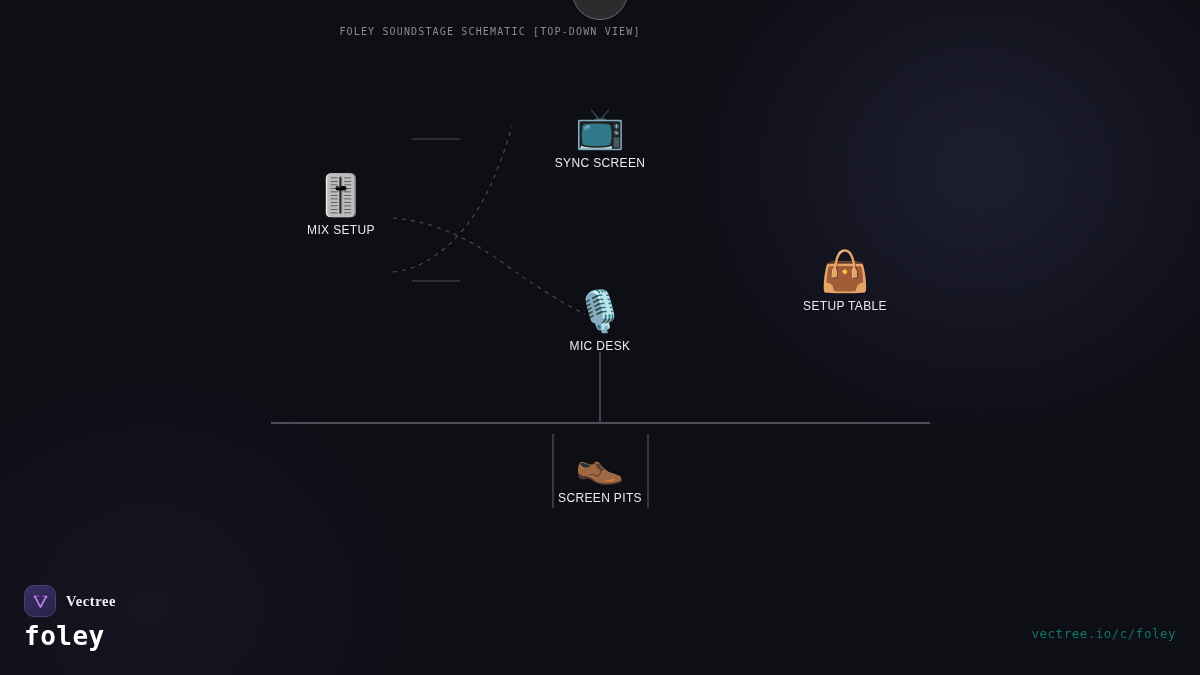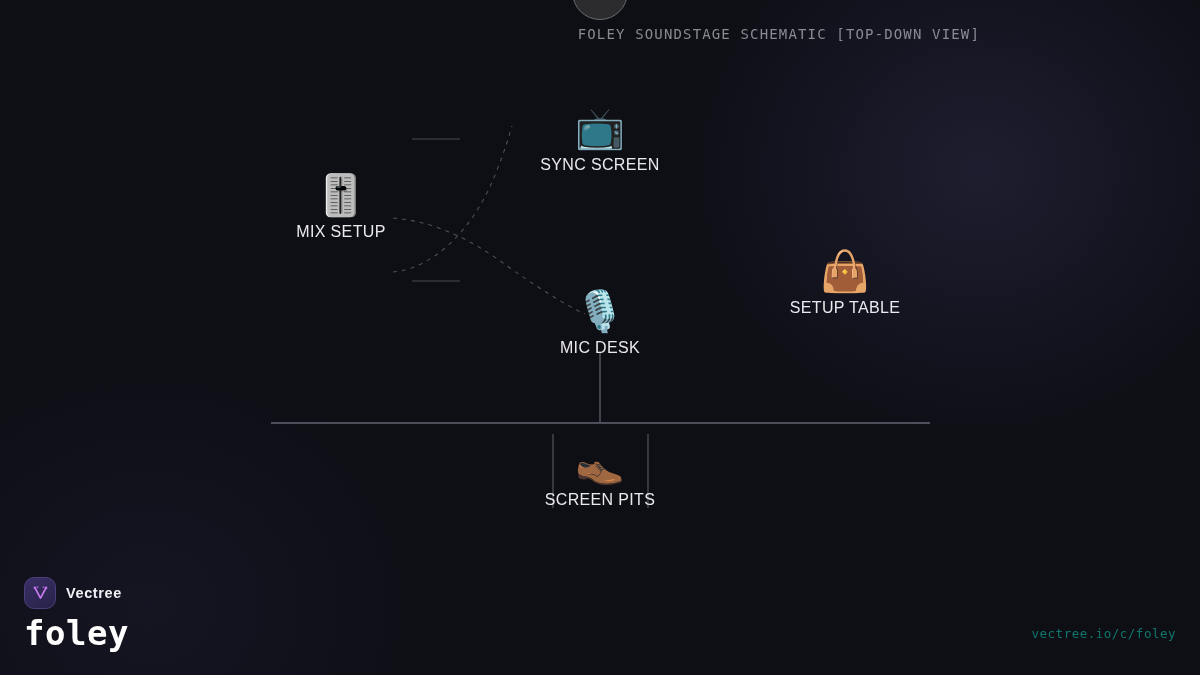--- a/index.html
+++ b/index.html
@@ -28,23 +28,23 @@
   .top-ring{
     position:absolute; left:572px; top:-36px;
     width:56px; height:56px; border-radius:50%;
     background:#2c2c2e;
     border:1px solid #6a6a70;
   }
 
   
   .schematic-title{
     position:absolute; top:26px; left:0; width:980px;
-    text-align:right;
+    text-align:center;
     font-family:"DejaVu Sans Mono","Liberation Mono",monospace;
-    font-size:14px; letter-spacing:1.15px;
+    font-size:10px; letter-spacing:1.15px;
     color:#8a8a93;
     white-space:pre;
   }
 
   
   .links{ position:absolute; inset:0; pointer-events:none; }
 
   
   .node{
     position:absolute;
@@ -54,45 +54,45 @@
   .node .glyph{
     display:block;
     font-family:"DejaVu Sans","Liberation Sans",sans-serif;
     line-height:1;
     font-size:40px;
     user-select:none;
   }
   .node .label{
     display:block;
     margin-top:8px;
-    font-size:16px;
+    font-size:12px;
     letter-spacing:0.35px;
     color:#e9e9ee;
     white-space:nowrap;
   }
 
   
   .brand{ position:absolute; left:24px; bottom:24px; }
   .brand-row{ display:flex; align-items:center; gap:10px; }
   .brand-badge{
     width:32px; height:32px; border-radius:10px;
     background:linear-gradient(150deg,#3a2f63,#27224a);
     border:1px solid #4a3f7d;
     display:flex; align-items:center; justify-content:center;
     flex:0 0 auto;
   }
   .brand-name{
-    font-family:Liberation Sans, sans-serif;
+    font-family:Liberation Serif, serif;
     font-size:14.5px; font-weight:bold; letter-spacing:0.6px;
     color:#f0f0f5;
   }
   .brand-slug{
     margin-top:6px;
     font-family:"DejaVu Sans Mono","Liberation Mono",monospace;
-    font-size:34px; font-weight:bold; letter-spacing:0.5px;
+    font-size:26px; font-weight:bold; letter-spacing:0.5px;
     color:#ffffff; line-height:1.06;
   }
   .brand-url{
     position:absolute; right:24px; bottom:34px;
     font-family:"DejaVu Sans Mono","Liberation Mono",monospace;
     font-size:12.5px; letter-spacing:0.5px;
     color:#0f766e;
   }
 </style>
 </head>

